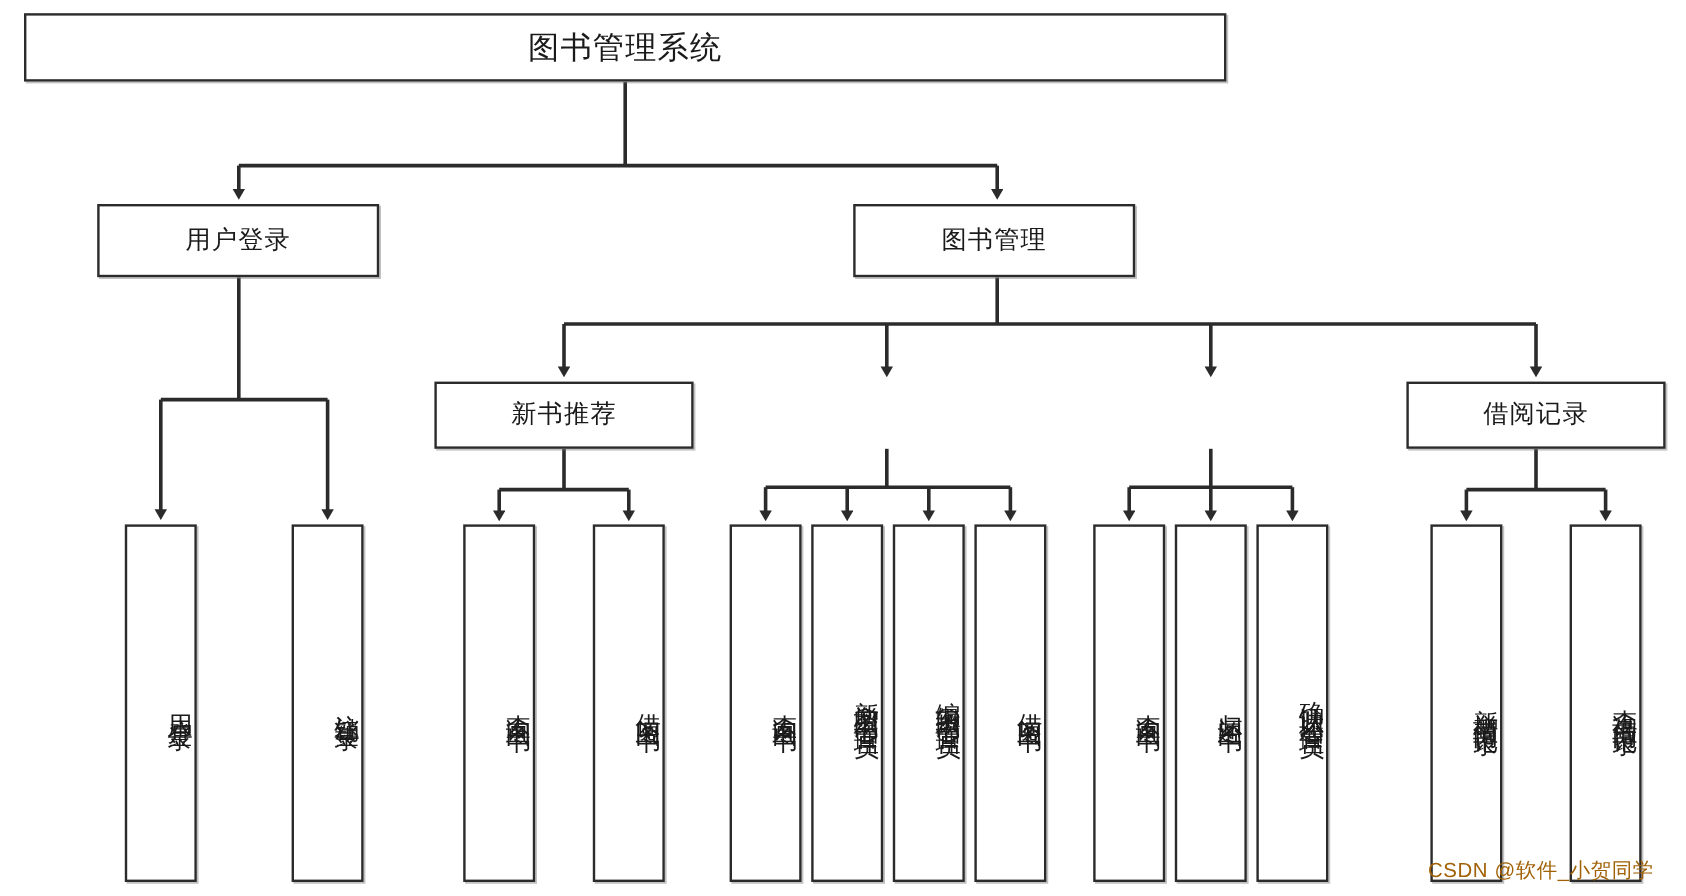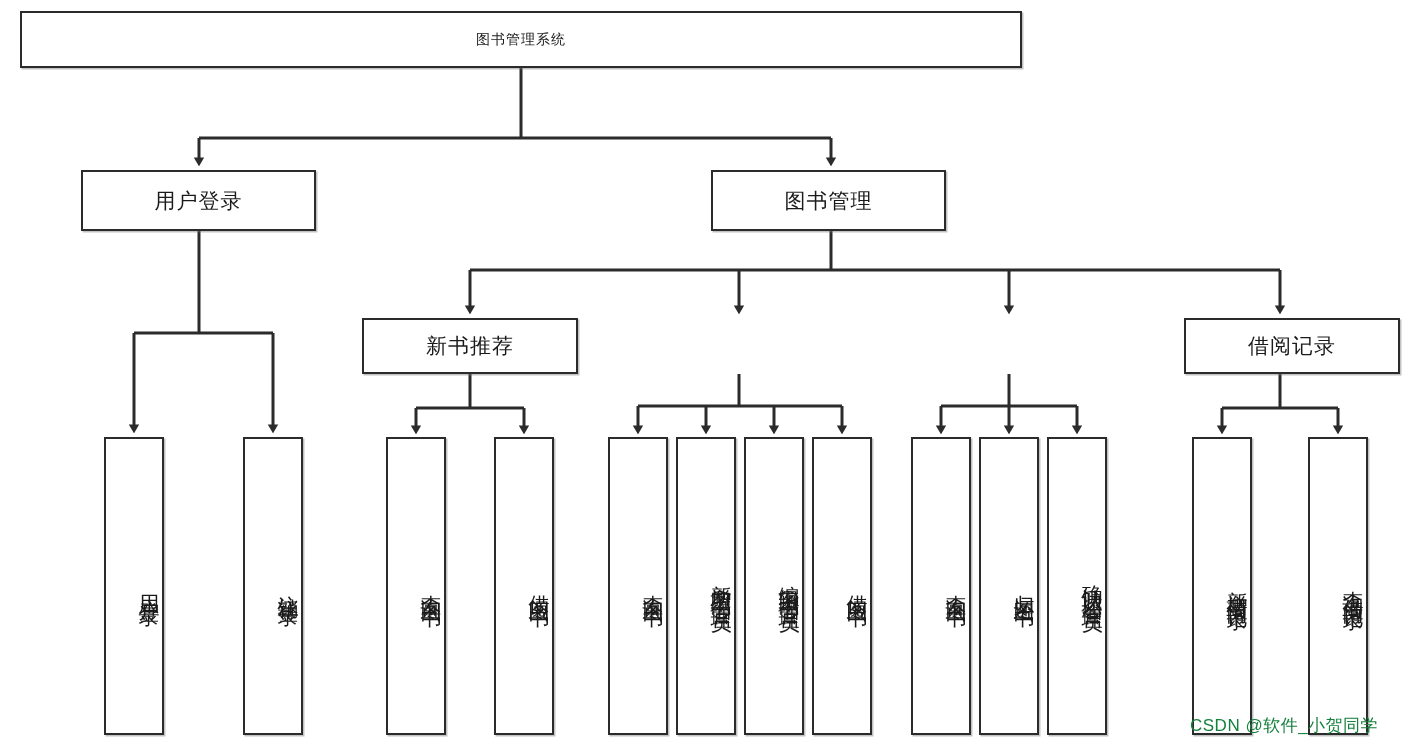--- a/index.html
+++ b/index.html
@@ -52,25 +52,25 @@
     justify-content: center;
   }
   .node.v .vtext {
     writing-mode: vertical-rl;
     text-orientation: upright;
     display: block;
     white-space: normal;
     text-align: left;
   }
   #root.node.h {
-    font-size: 14px;
+    font-size: 26px;
   }
   .watermark {
     position: absolute;
-    color: #15803d;
+    color: #a16207;
     font-size: 17px;
     letter-spacing: 0.5px;
     white-space: nowrap;
     user-select: none;
   }
 </style>
 </head>
 <body>
 
 <div id="canvas">
@@ -124,21 +124,21 @@
       <path d="M1338,408 L1338,426" marker-end="url(#arrow)"></path>
     </g>
   </svg>
 
   <div class="node h" id="root" style="left:20px; top:11px; width:1002px; height:57px;">图书管理系统</div>
 
   <div class="node h" style="left:81px; top:170px; width:235px; height:61px;">用户登录</div>
   <div class="node h" style="left:711px; top:170px; width:235px; height:61px;">图书管理</div>
 
   <div class="node h" style="left:362px; top:318px; width:216px; height:56px;">新书推荐</div>
-  <div class="node h" style="left:1172px; top:318px; width:216px; height:56px;margin-left:12px;">借阅记录</div>
+  <div class="node h" style="left:1172px; top:318px; width:216px; height:56px;">借阅记录</div>
 
   <div class="node v" style="left:104px; top:437px; width:60px; height:298px;">
     <span class="vtext">用户登录</span>
   </div>
   <div class="node v" style="left:243px; top:437px; width:60px; height:298px;">
     <span class="vtext">注销登录</span>
   </div>
 
   <div class="node v" style="left:386px; top:437px; width:60px; height:298px;">
     <span class="vtext">查询图书</span>

